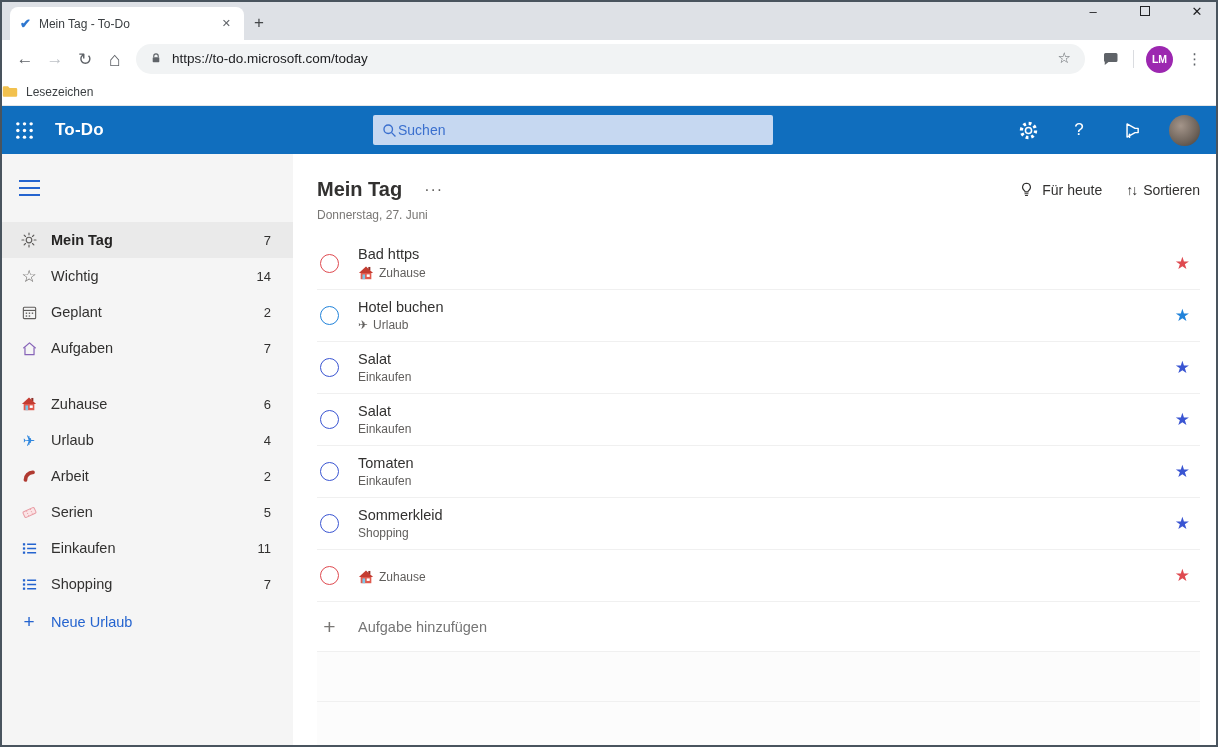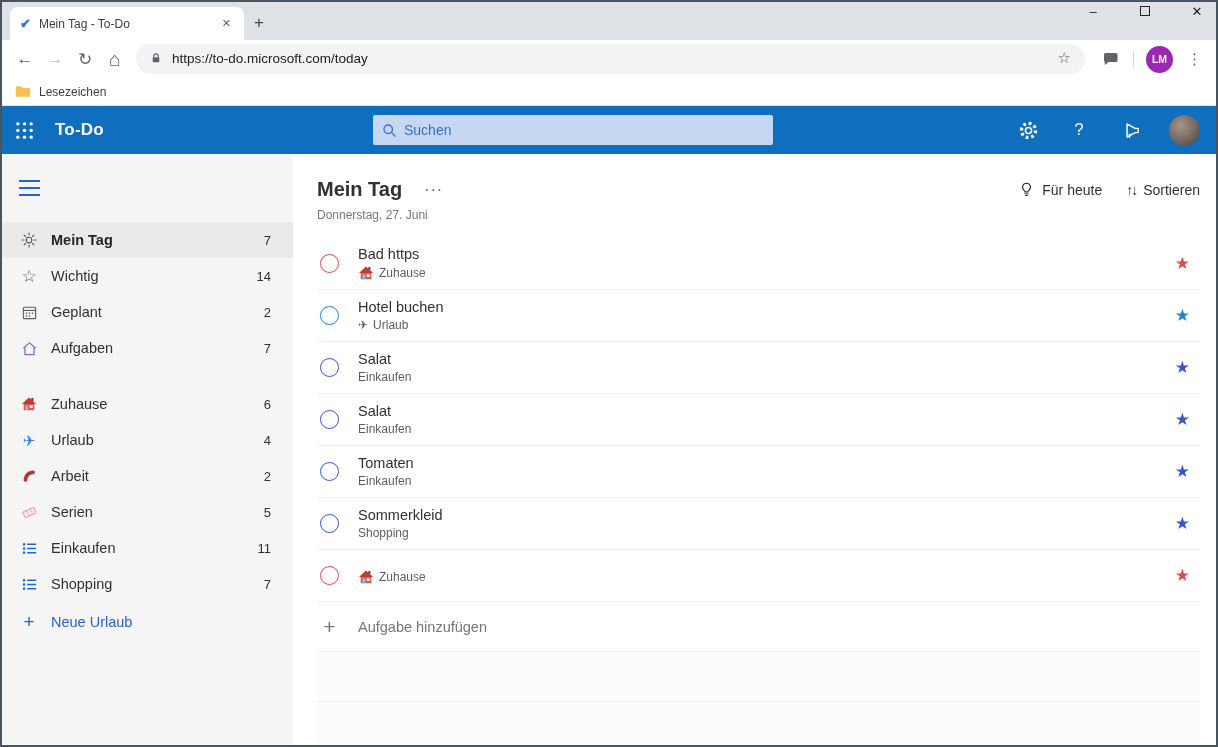--- a/index.html
+++ b/index.html
@@ -30,31 +30,31 @@
   .omni-url { flex:1; font-size:13.5px; color:#202124; margin-left:10px; white-space:nowrap; }
   .omni-star { color:#5f6368; font-size:15px; padding:0 4px; }
   .ext-icon { margin:0 10px; display:flex; align-items:center; }
   .tb-sep { width:1px; height:18px; background:#dadce0; margin:0 4px; }
   .profile-badge { width:27px; height:27px; border-radius:50%; background:#9c27b0; color:#fff;
                    font-size:10.5px; font-weight:bold; display:flex; align-items:center; justify-content:center; margin:0 8px; }
   .menu-dots { color:#5f6368; font-size:15px; padding:0 6px; }
 
   
   .bookmarks { height:28px; background:#fff; border-bottom:1px solid #e4e6e8; display:flex;
-               align-items:center; padding:0 13px; flex:none;text-align:right; }
+               align-items:center; padding:0 0; flex:none;text-align:right; }
   .bm-label { font-size:12px; color:#3c4043; margin-left:8px; }
 
   
   .app-header { height:48px; background:#106ebe; display:flex; align-items:center; position:relative; flex:none; }
   .waffle { margin-left:13px; display:flex; }
   .app-title { color:#fff; font-size:17px; font-weight:bold; margin-left:21px; letter-spacing:.2px; }
   .searchbox { position:absolute; left:371px; top:9px; width:400px; height:30px; background:#c6d8f1;
                border-radius:2px; display:flex; align-items:center; padding:0 8px; }
   .searchbox input { background:transparent; border:none; outline:none; font-size:14px; color:#0369a1;
-                     margin-left:6px; width:340px; font-family:"Liberation Sans",sans-serif; }
+                     margin-left:0; width:340px; font-family:"Liberation Sans",sans-serif; }
   .searchbox input::placeholder { color:#3a6fce; opacity:1; }
   .header-right { margin-left:auto; display:flex; align-items:center; gap:27px; padding-right:16px; }
   .hdr-icon { display:flex; align-items:center; justify-content:center; width:24px; }
   .help-glyph { color:#fff; font-size:17px; }
   .avatar { width:31px; height:31px; border-radius:50%;
             background:radial-gradient(circle at 38% 35%, #a4958a, #6e635a 60%, #443d37); }
 
   
   .app-body { flex:1; display:flex; min-height:0; background:#fff; }
   .sidebar { width:291px; background:#f5f5f5; flex:none; display:flex; flex-direction:column; overflow:hidden; }

